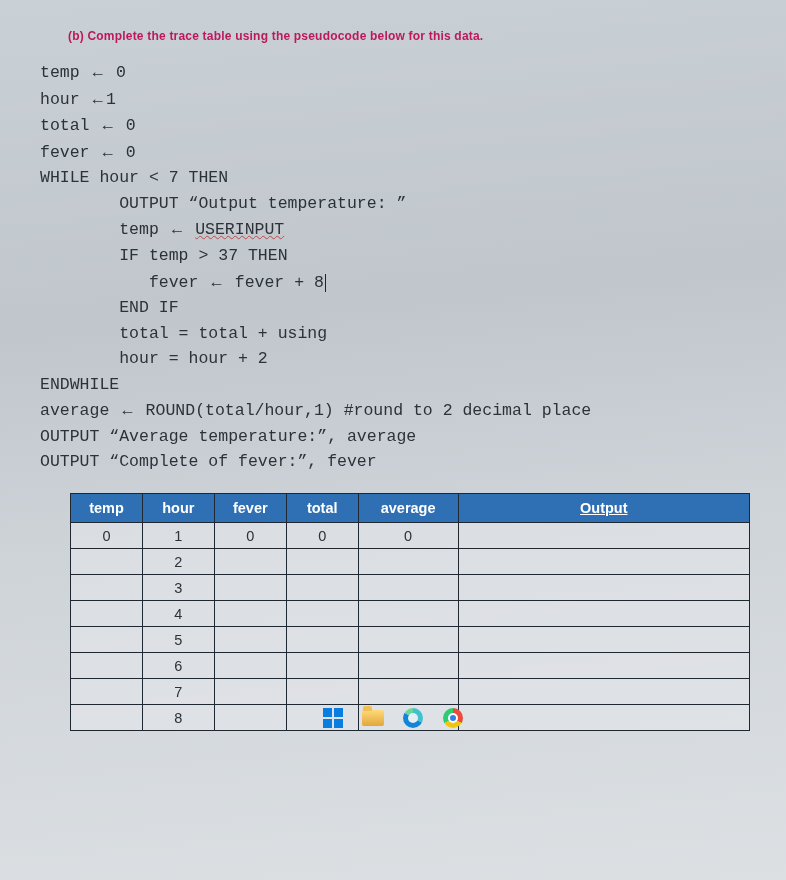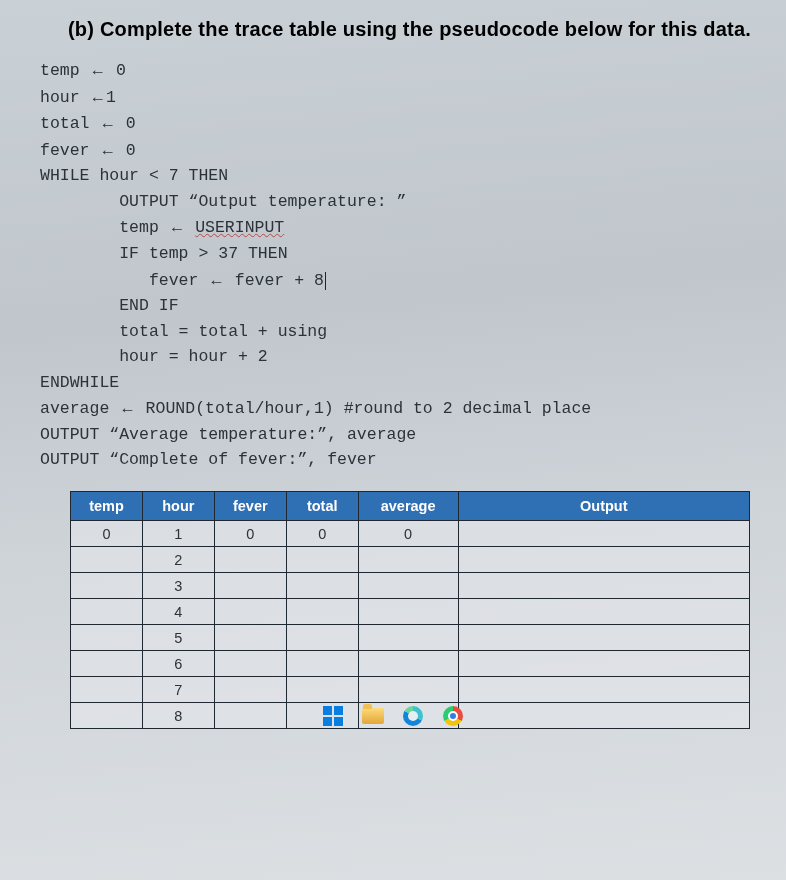--- a/index.html
+++ b/index.html
@@ -12,25 +12,26 @@
     font-family: Arial, Helvetica, sans-serif;
     background: linear-gradient(175deg, #c9d0d6 0%, #c0c6cc 35%, #cfd4d9 60%, #dce0e3 100%);
     color: #2b3338;
   }
   .page {
     padding: 18px 28px 0 28px;
     position: relative;
   }
   .question-label {
     font-weight: bold;
-    font-size: 20px;
-    color: #000000;
+    font-size: 12px;
+    color: #be185d;
     margin-left: 40px;
     margin-bottom: 16px;
     letter-spacing: 0.2px;
+    margin-top: 11px;
   }
   .code-block {
     font-family: "Courier New", monospace;
     font-size: 16.5px;
     line-height: 1.55;
     color: #2b3338;
     white-space: pre;
     margin-left: 12px;
     margin-bottom: 18px;
   }
@@ -65,21 +66,21 @@
     background: rgba(230,232,235,0.55);
     height: 26px;
     text-align: center;
     color: #2b3338;
   }
   table.trace th.c-temp,  table.trace td.c-temp  { width: 72px; }
   table.trace th.c-hour,  table.trace td.c-hour  { width: 72px; }
   table.trace th.c-fever, table.trace td.c-fever { width: 72px; }
   table.trace th.c-total, table.trace td.c-total { width: 72px; }
   table.trace th.c-avg,   table.trace td.c-avg   { width: 100px; }
-  table.trace th.c-out,   table.trace td.c-out   { width: 292px; }
+  table.trace th.c-out,   table.trace td.c-out   { width: 292px; text-decoration: underline; }
 
   .taskbar {
     position: absolute;
     left: 0; right: 0;
     bottom: 0;
     padding: 4px 0 2px 0;
     display: flex;
     justify-content: center;
     gap: 18px;
   }

